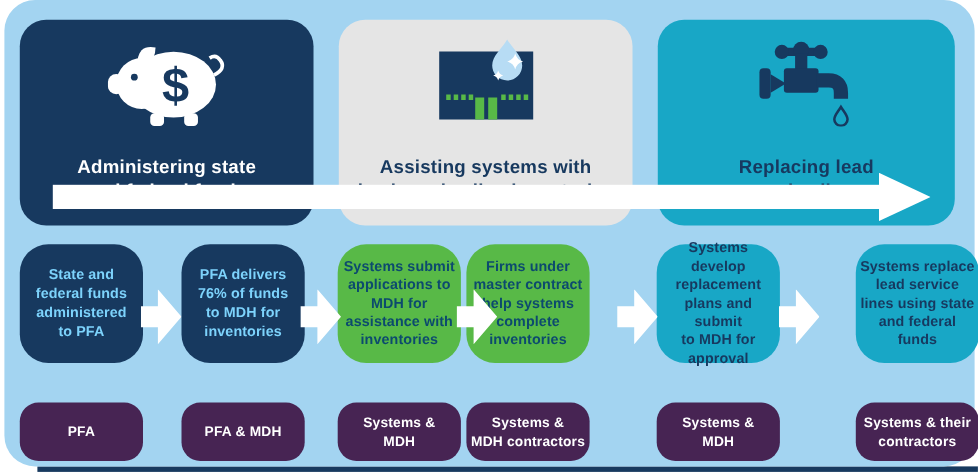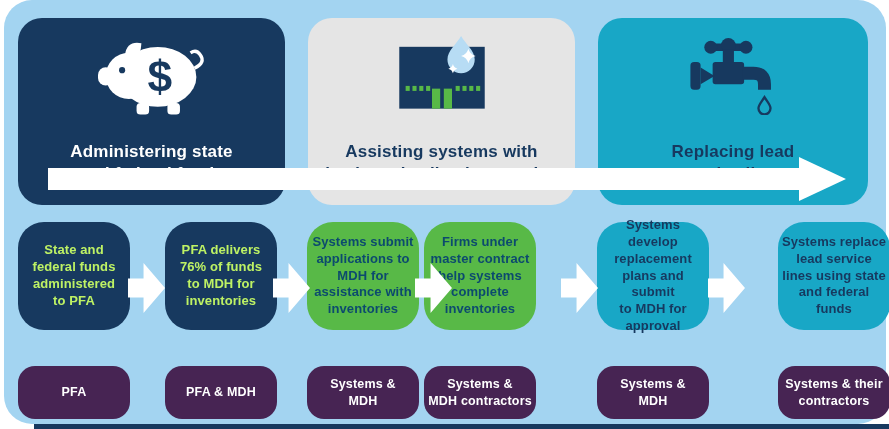--- a/index.html
+++ b/index.html
@@ -30,21 +30,21 @@
                clip-path:polygon(0 0,100% 50%,0 100%); z-index:3; }
 
   
   .step {
     position:absolute; top:222px; height:108px; width:112px; border-radius:26px;
     display:flex; align-items:center; justify-content:center; text-align:center;
     font-size:13px; font-weight:bold; line-height:1.3; white-space:pre-line;
     padding:0 3px; box-sizing:border-box; z-index:1; letter-spacing:.1px;
   }
   .col1{left:18px}.col2{left:165px}.col3{left:307px}.col4{left:424px}.col5{left:597px}.col6{left:778px}
-  .step-navy  { background:#17395f; color:#bef264; }
+  .step-navy  { background:#17395f; color:#7dd3fc; }
   .step-green { background:#58b947; color:#0c4a6e; }
   .step-teal  { background:#18a7c6; color:#17395f; }
 
   .step-arrow {
     position:absolute; top:263px; width:37px; height:50px; background:#ffffff; z-index:2;
     clip-path:polygon(0 31%,42% 31%,42% 0,100% 50%,42% 100%,42% 69%,0 69%);
   }
   .sa1{left:128px}.sa2{left:273px}.sa3{left:415px}.sa4{left:561px}.sa5{left:708px}
 
   

